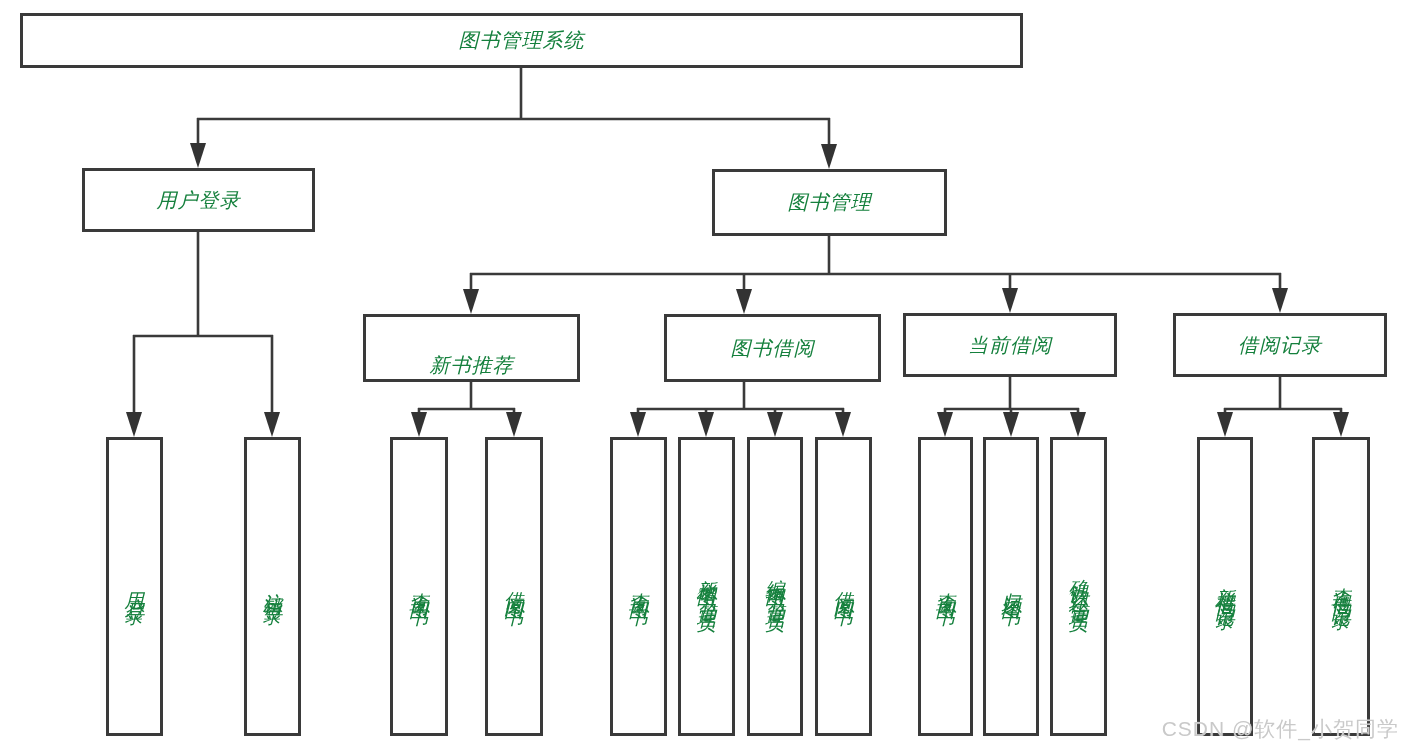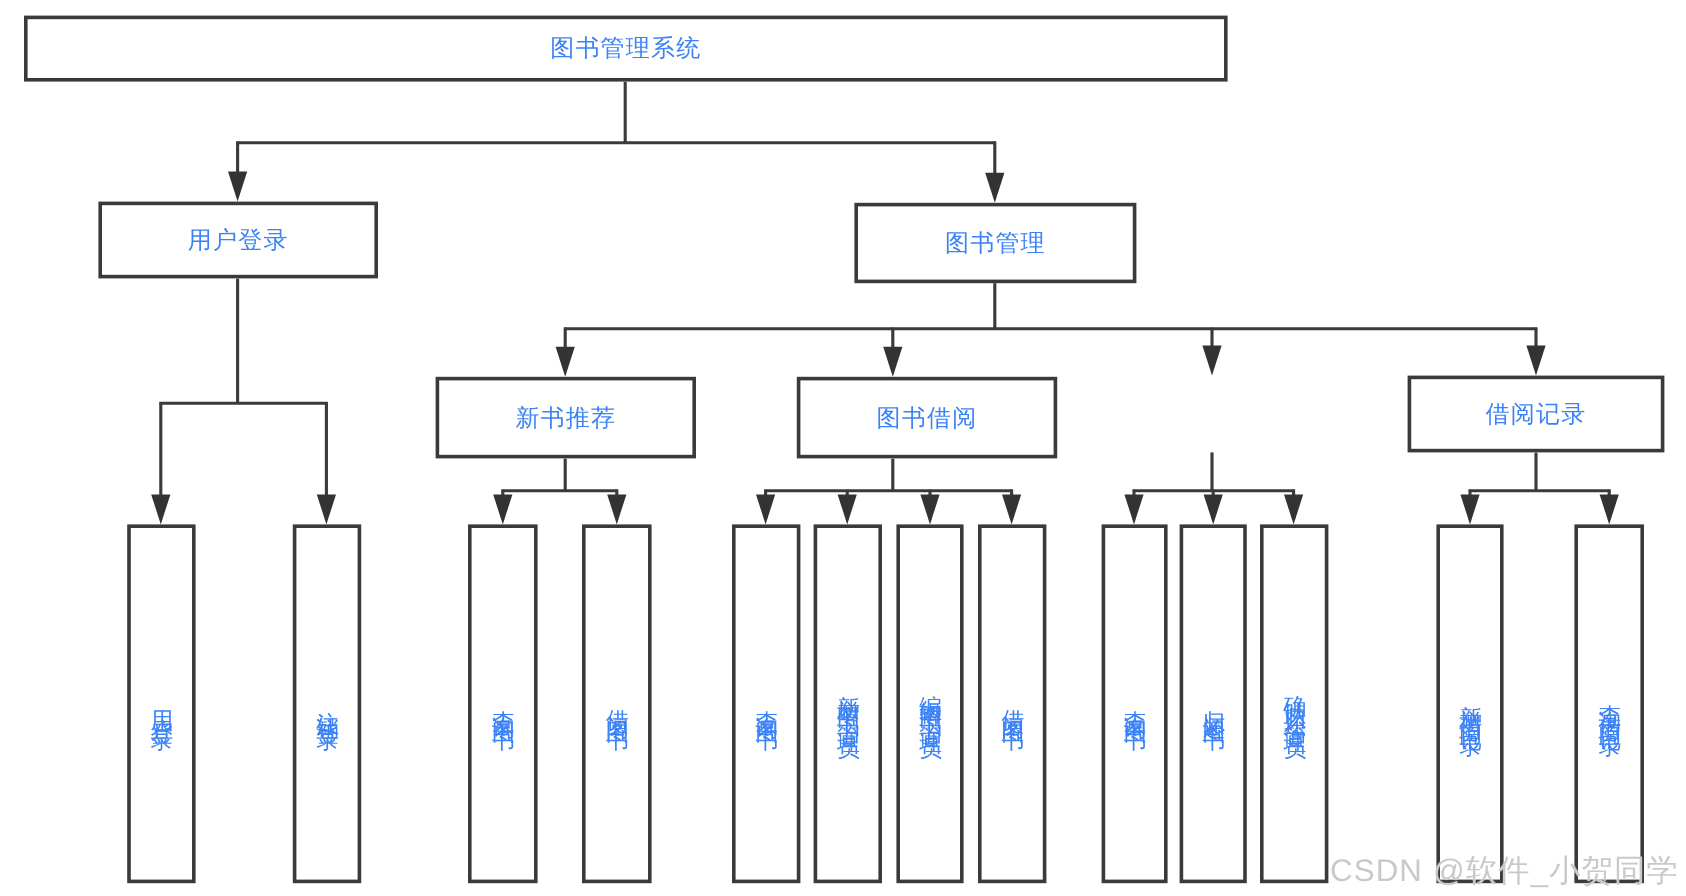--- a/index.html
+++ b/index.html
@@ -13,35 +13,36 @@
   }
   #wires { position: absolute; left: 0; top: 0; width: 1405px; height: 747px; }
   .node {
     position: absolute;
     box-sizing: border-box;
     border: 3px solid #3a3a3a;
     background: #ffffff;
     display: flex;
     align-items: center;
     justify-content: center;
-    color: #3b82f6;
+    color: #15803d;
+    font-style: italic;
   }
   .h-node { font-size: 20px; letter-spacing: 1px; }
   .v-node span {
     writing-mode: vertical-rl;
     letter-spacing: 5px;
     font-size: 19px;
     line-height: 1;
     white-space: nowrap;
   }
   
   .n-root           { left: 20px;  top: 13px;  width: 1003px; height: 55px; }
   .n-user-login     { left: 82px;  top: 168px; width: 233px;  height: 64px; }
   .n-book-mgmt      { left: 712px; top: 169px; width: 235px;  height: 67px; }
-  .n-new-book-rec   { left: 363px; top: 314px; width: 217px;  height: 68px; }
+  .n-new-book-rec   { left: 363px; top: 314px; width: 217px;  height: 68px; align-items: flex-end; }
   .n-book-borrow    { left: 664px; top: 314px; width: 217px;  height: 68px; }
   .n-current-borrow { left: 903px; top: 313px; width: 214px;  height: 64px; }
   .n-borrow-record  { left: 1173px;top: 313px; width: 214px;  height: 64px; }
   
   .leaf { top: 437px; height: 299px; }
   .l-user-login     { left: 106px;  width: 57px; }
   .l-logout         { left: 244px;  width: 57px; }
   .l-query-book-a   { left: 390px;  width: 58px; }
   .l-borrow-book-a  { left: 485px;  width: 58px; }
   .l-query-book-b   { left: 610px;  width: 57px; }
@@ -50,21 +51,21 @@
   .l-borrow-book-b  { left: 815px;  width: 57px; }
   .l-query-book-c   { left: 918px;  width: 55px; }
   .l-return-book    { left: 983px;  width: 56px; }
   .l-confirm-return { left: 1050px; width: 57px; }
   .l-add-record     { left: 1197px; width: 56px; }
   .l-query-record   { left: 1312px; width: 58px; }
   #watermark {
     position: absolute;
     right: 6px;
     bottom: 4px;
-    font-size: 26px;
+    font-size: 21px;
     color: #c9c9c9;
     letter-spacing: 1px;
     z-index: 5;
     text-shadow: 0 0 1px #ffffff;
     margin-left: 32px;
   }
 </style>
 </head>
 <body>
 
@@ -149,20 +150,23 @@
   <div class="node h-node n-book-mgmt">
     <span>图书管理</span>
   </div>
 
   <div class="node h-node n-new-book-rec">
     <span>新书推荐</span>
   </div>
   <div class="node h-node n-book-borrow">
     <span>图书借阅</span>
   </div>
+  <div class="node h-node n-current-borrow">
+    <span>当前借阅</span>
+  </div>
   <div class="node h-node n-borrow-record">
     <span>借阅记录</span>
   </div>
 
   <div class="node v-node leaf l-user-login">
     <span>用户登录</span>
   </div>
   <div class="node v-node leaf l-logout">
     <span>注销登录</span>
   </div>

